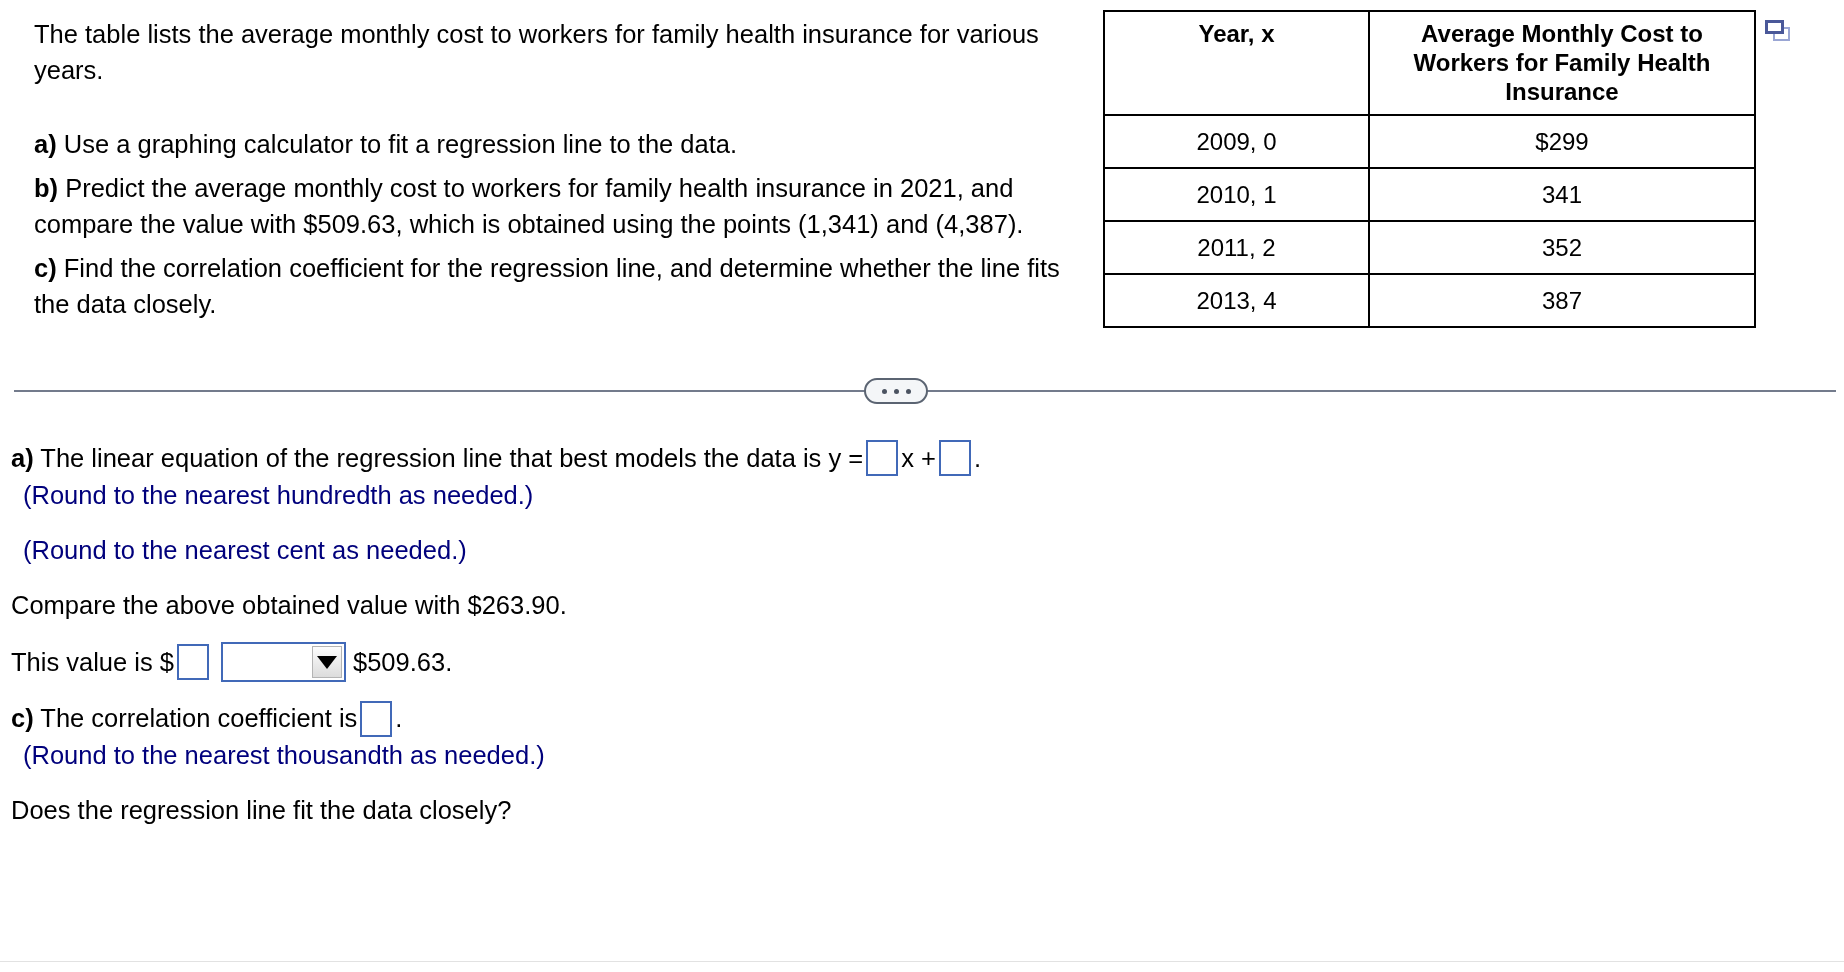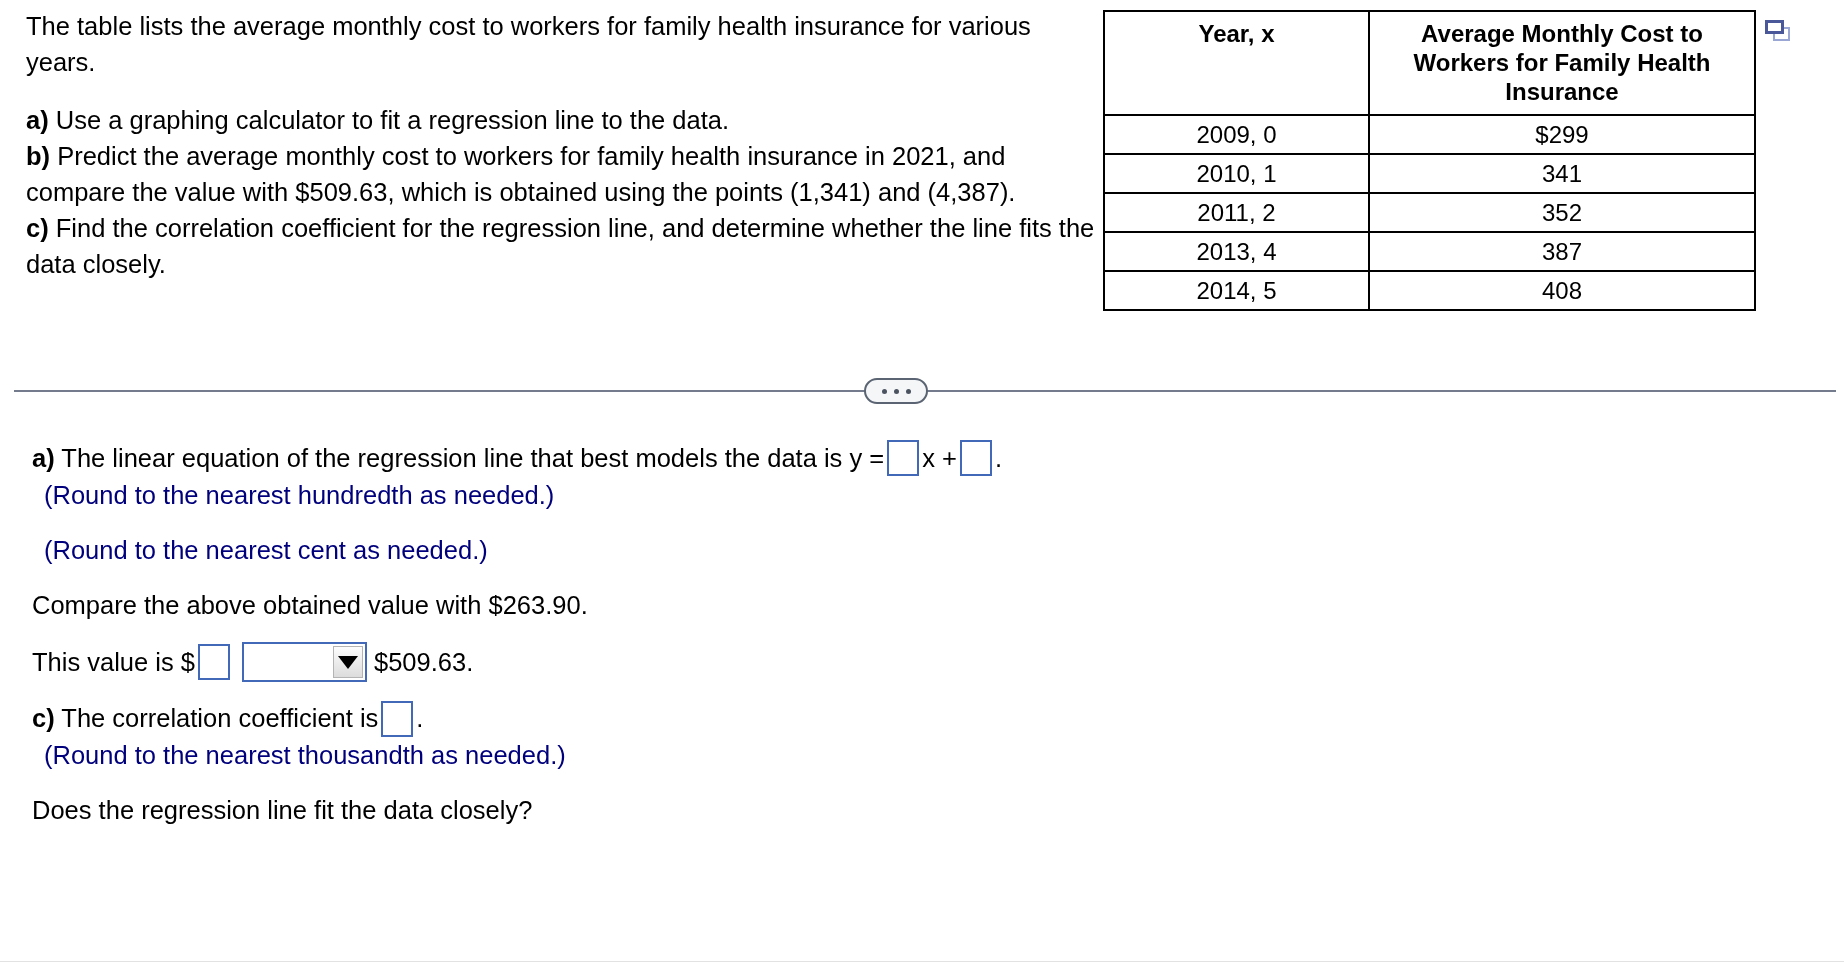--- a/index.html
+++ b/index.html
@@ -21,21 +21,21 @@
     position: absolute;
     left: 26px;
     top: 8px;
     width: 1075px;
   }
   .ptext {
     font-size: 25.5px;
     line-height: 36px;
     color: #000;
   }
-  .ptext p { margin: 0; }
+  .ptext p { margin: 8px; }
   .gap { height: 22px; }
   .lbl { font-weight: bold; }
 
   
   .table-wrap {
     position: absolute;
     left: 1103px;
     top: 10px;
     width: 651px;
   }
@@ -44,21 +44,21 @@
     width: 651px;
     table-layout: fixed;
     background: #fff;
   }
   table.datatable th,
   table.datatable td {
     border: 2px solid #000;
     text-align: center;
     font-size: 24px;
     color: #000;
-    padding: 4px;
+    padding: 11px;
   }
   table.datatable th {
     font-weight: bold;
     line-height: 29px;
     padding: 7px 4px 8px 4px;
     vertical-align: top;
   }
   table.datatable th.year-head {
     vertical-align: top;
   }
@@ -134,21 +134,21 @@
     display: block;
     width: 5px;
     height: 5px;
     border-radius: 50%;
     background: #4b5361;
   }
 
   
   .answer-panel {
     position: absolute;
-    left: 32px;
+    left: 11px;
     top: 440px;
     width: 1700px;
   }
   .aline {
     font-size: 25.5px;
     line-height: 37px;
     color: #000;
     white-space: nowrap;
   }
   .note {
@@ -262,24 +262,20 @@
         <td>341</td>
       </tr>
       <tr>
         <td>2011, 2</td>
         <td>352</td>
       </tr>
       <tr>
         <td>2013, 4</td>
         <td>387</td>
       </tr>
-      <tr>
-        <td>2014, 5</td>
-        <td>408</td>
-      </tr>
     </tbody>
   </table>
 </div>
 
 <div class="popout-icon">
   <div class="back"></div>
   <div class="front"></div>
 </div>
 
 <div class="divider">

